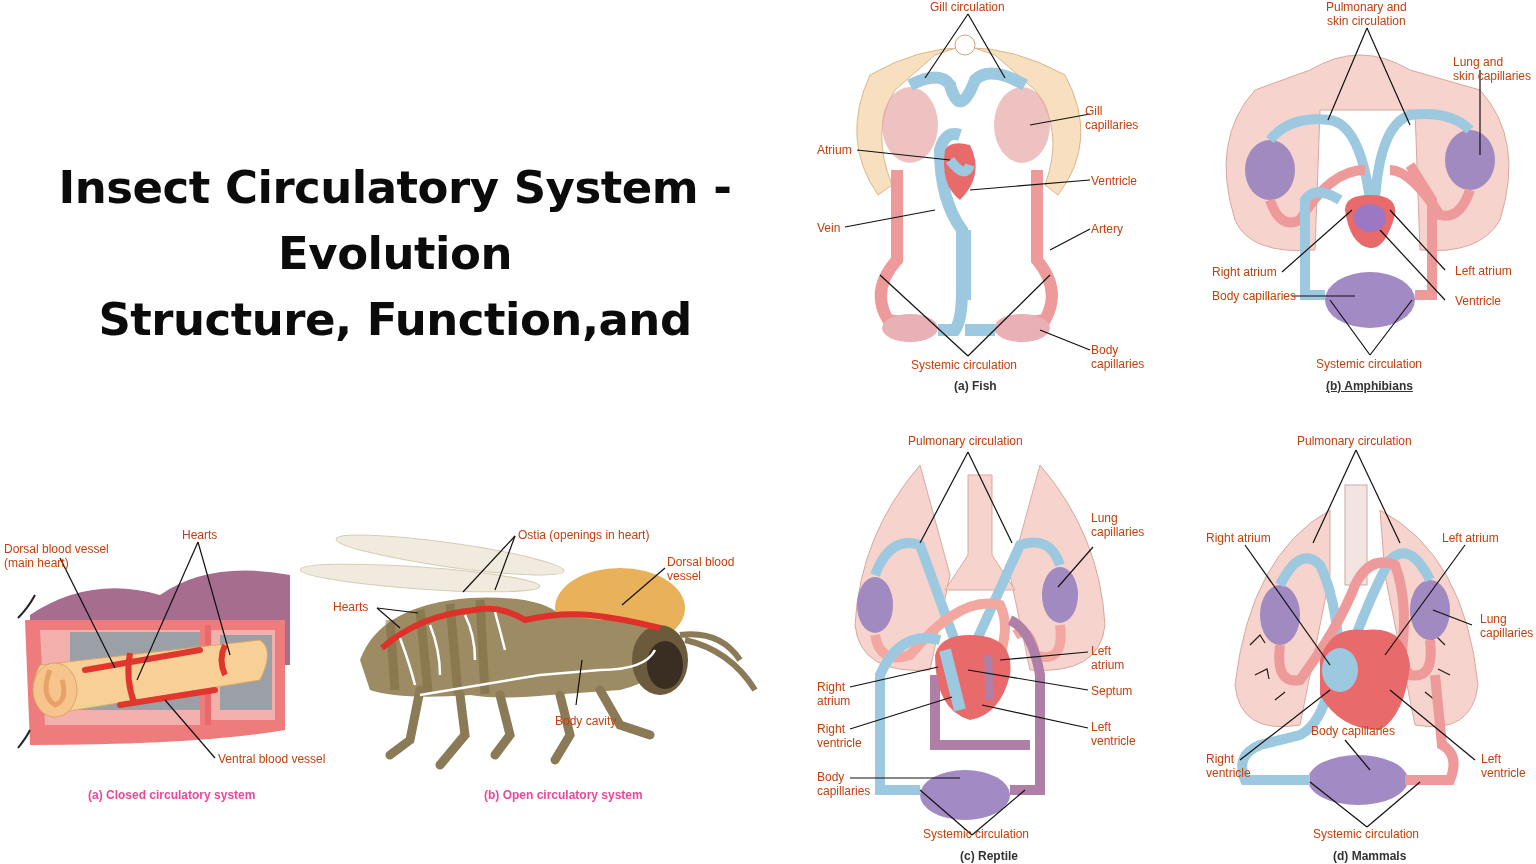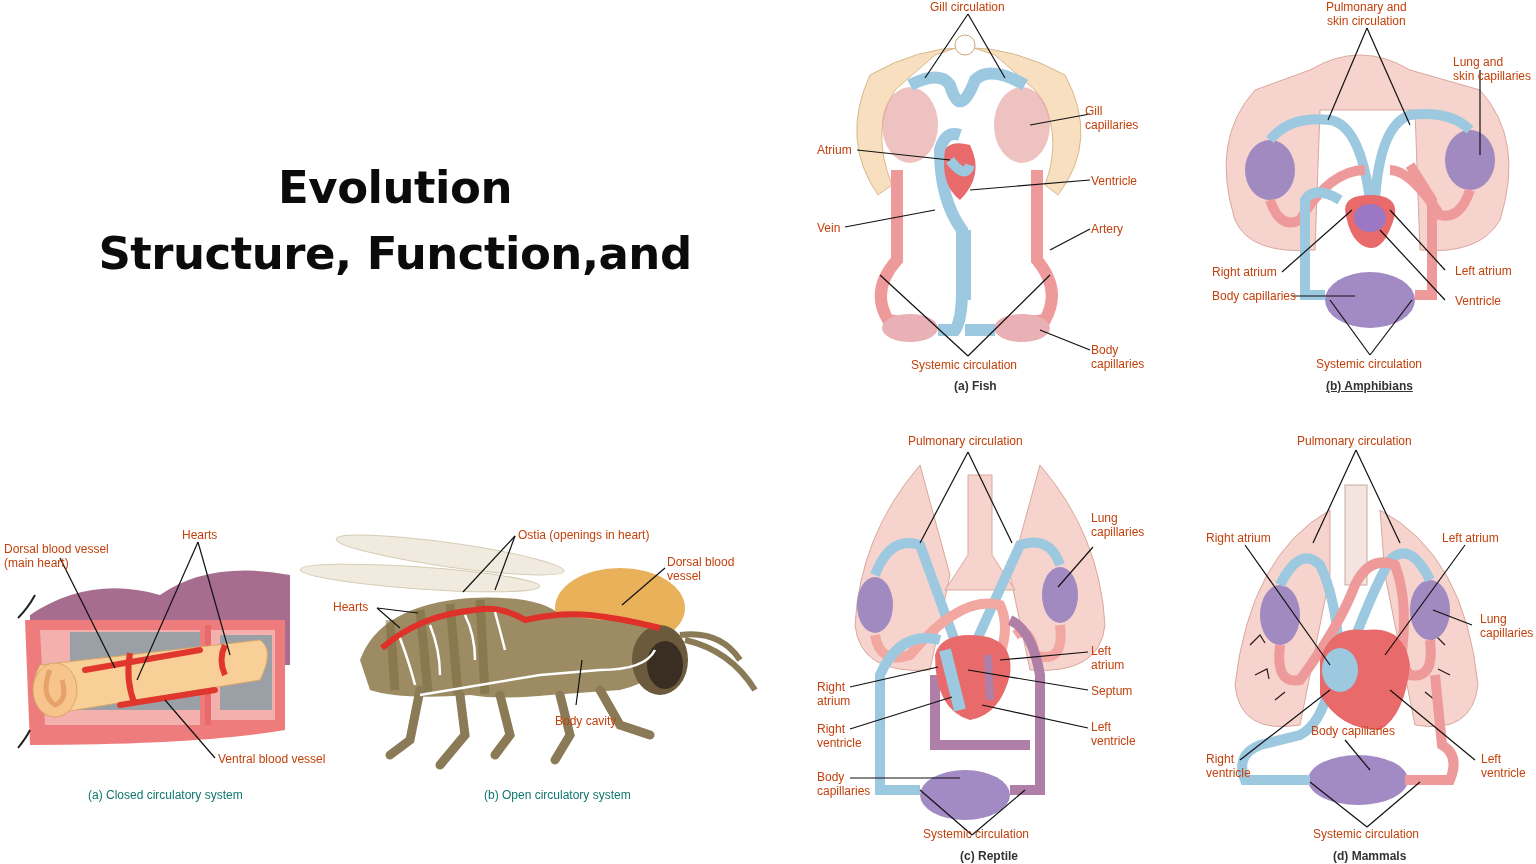--- a/index.html
+++ b/index.html
@@ -4,27 +4,28 @@
 <style>
   html, body { margin: 0; padding: 0; background: #ffffff; }
   body { width: 1536px; height: 864px; position: relative; overflow: hidden;
          font-family: "Liberation Sans", sans-serif; color: #333; }
   .title-block { position: absolute; left: 40px; top: 155px; width: 710px; text-align: center; }
   .title-line { display: block; font-family: "DejaVu Sans", sans-serif; font-weight: bold;
                 font-size: 45px; line-height: 66px; color: #0b0b0b; letter-spacing: -0.5px; }
   .panel { position: absolute; }
   .panel svg { position: absolute; left: 0; top: 0; }
   .lbl { position: absolute; font-size: 12px; line-height: 14px; color: #c2410c; white-space: nowrap; }
-  .cap { position: absolute; font-size: 12px; color: #0f766e; white-space: nowrap; }
+  .cap { position: absolute; font-size: 12px; color: #ec4899; white-space: nowrap; font-weight: bold; }
   .capb { position: absolute; font-size: 12px; font-weight: bold; color: #333; white-space: nowrap; }
 </style>
 </head>
 <body>
 
 <div class="title-block">
+  <span class="title-line">Insect Circulatory System -</span>
   <span class="title-line">Evolution</span>
   <span class="title-line">Structure, Function,and</span>
 </div>
 
 <div class="panel" style="left:0;top:520px;width:340px;height:290px;">
   <svg width="340" height="290">
     <path d="M30,95 Q90,55 160,75 Q210,40 290,55 L290,145 L30,145 Z" fill="#a66d8f"></path>
     <path d="M25,100 L285,100 L285,210 Q200,225 30,225 Z" fill="#ee7c7c"></path>
     <path d="M40,110 L200,110 L200,205 L45,205 Z" fill="#f4b0ad"></path>
     <path d="M70,112 L200,112 L200,190 L70,190 Z" fill="#9aa0a6"></path>

